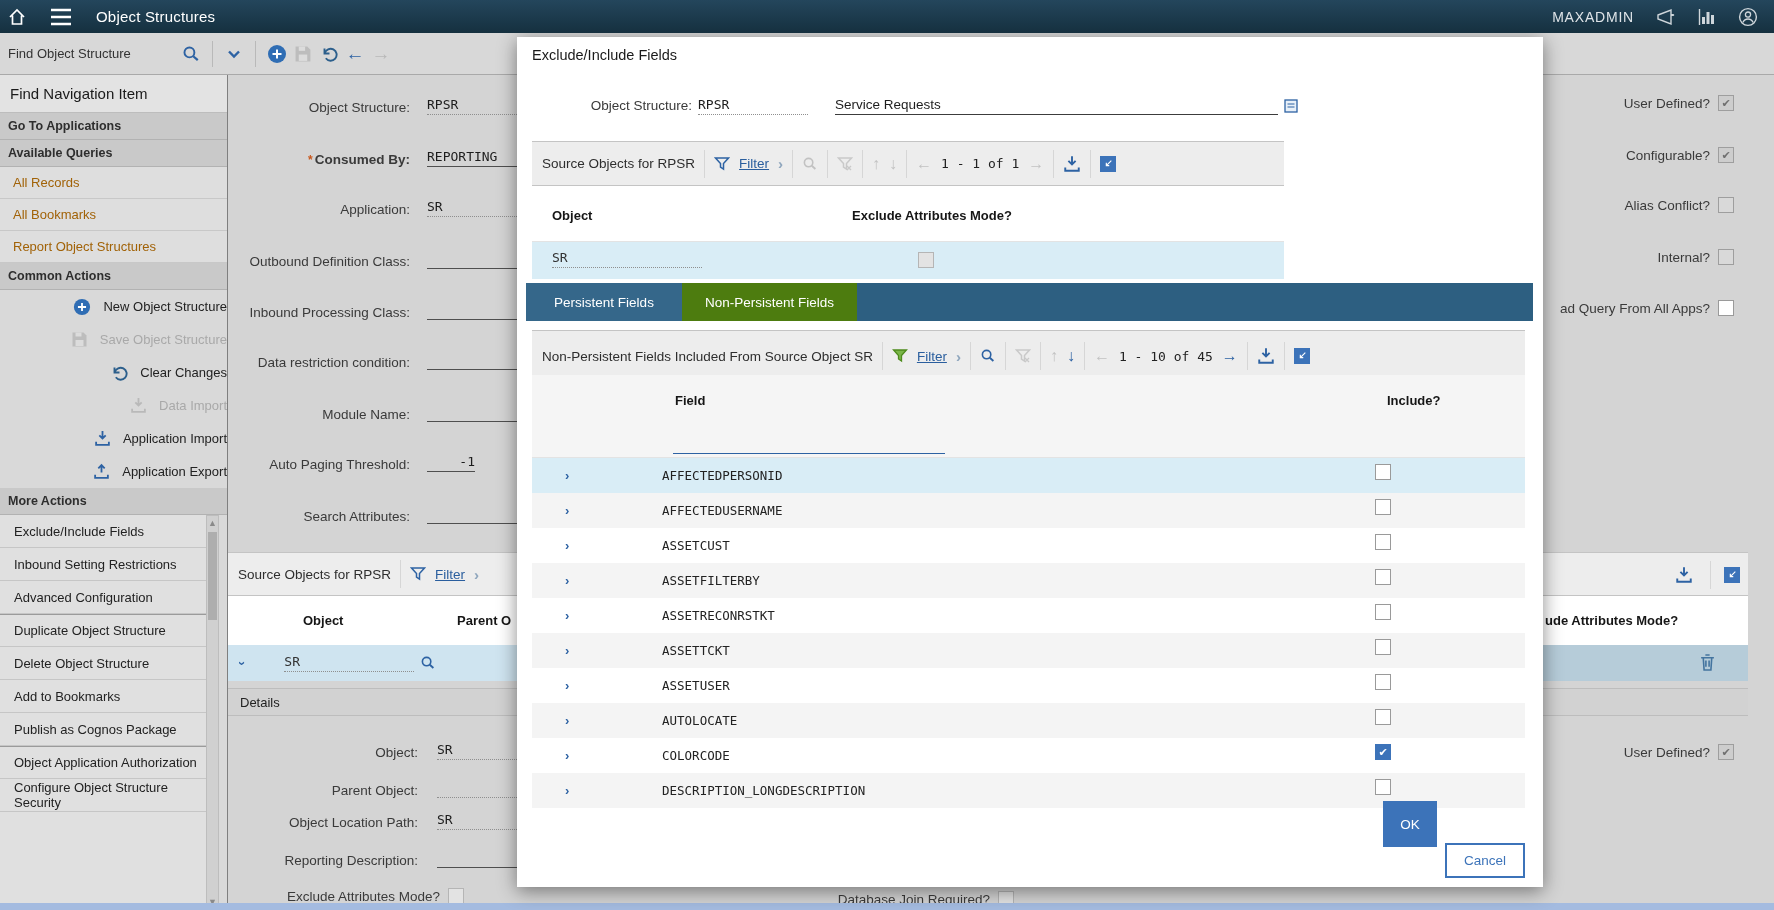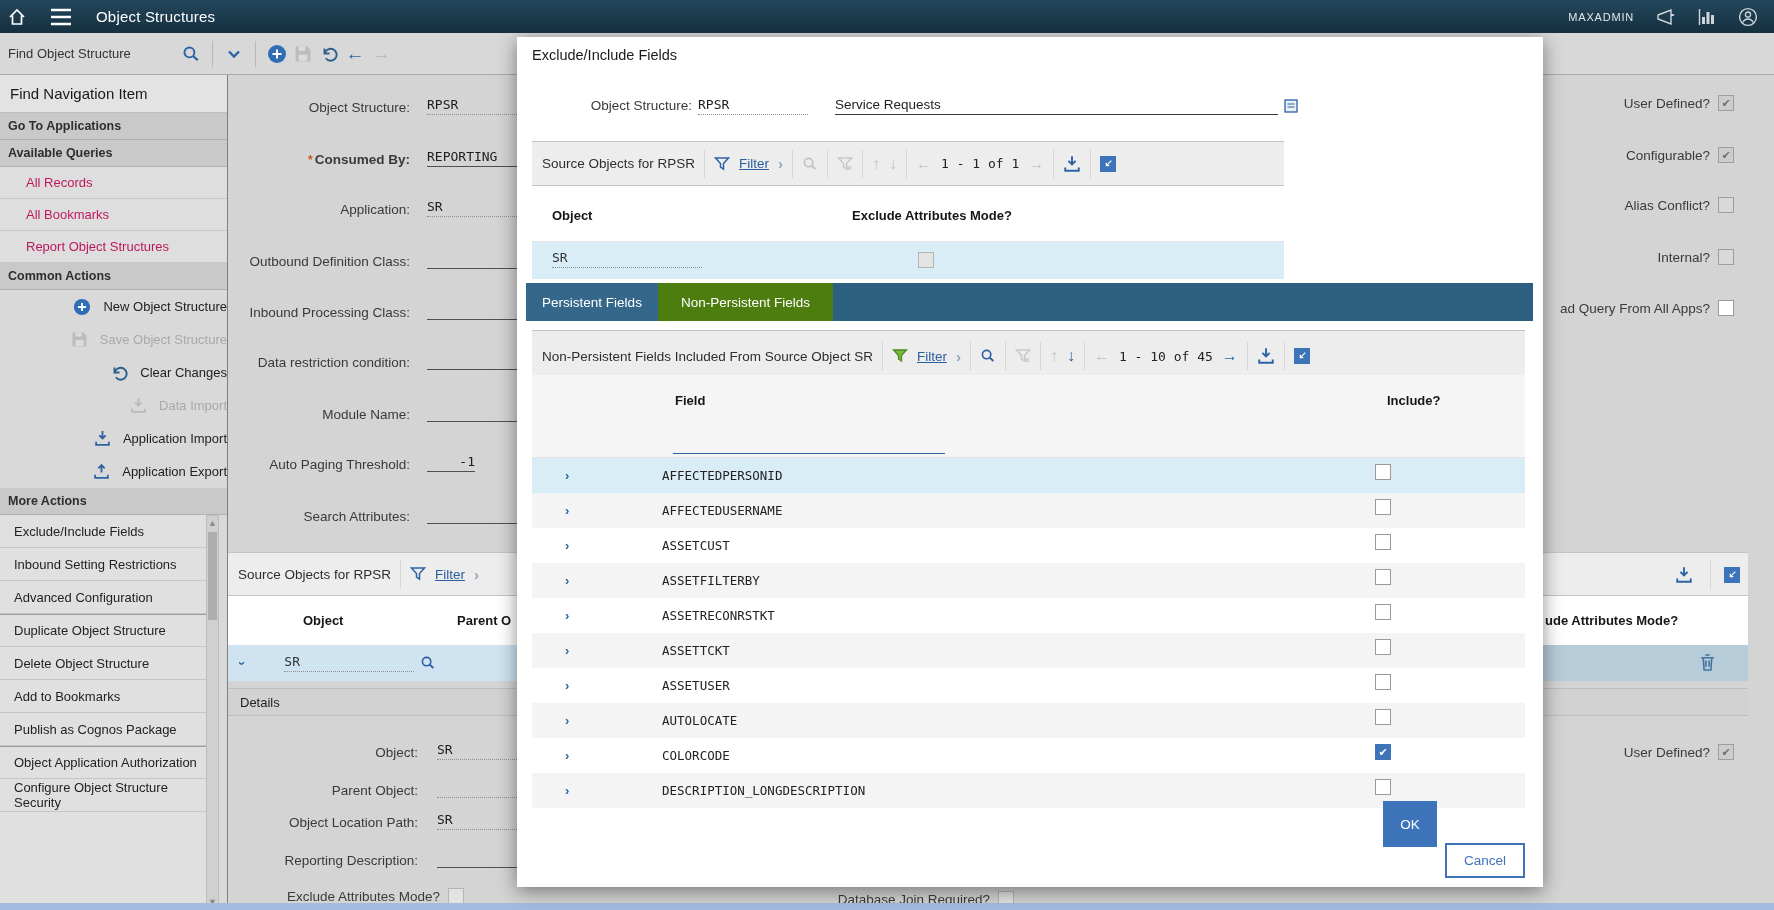--- a/index.html
+++ b/index.html
@@ -6,40 +6,40 @@
   html,body { width:1774px; height:910px; overflow:hidden; background:#d4d4d4;
     font-family:"Liberation Sans", sans-serif; color:#333; }
   .mono { font-family:"DejaVu Sans Mono", monospace; }
 
   
   #topbar { position:absolute; left:0; top:0; width:1774px; height:33px;
     background:linear-gradient(#24465c,#15303f); display:flex; align-items:center; z-index:20; }
   #topbar .ticon { width:34px; height:33px; display:flex; align-items:center; justify-content:center; }
   #topbar .title { color:#fff; font-size:15px; margin-left:18px; letter-spacing:.2px; }
   #topbar .right { margin-left:auto; display:flex; align-items:center; gap:22px; padding-right:16px; }
-  #topbar .user { color:#dfe4e8; font-size:11px; letter-spacing:.8px;margin-left:24px; }
+  #topbar .user { color:#dfe4e8; font-size:14px; letter-spacing:.8px;margin-left:24px; }
 
   
   #findbar { position:absolute; left:0; top:33px; width:1774px; height:42px;
     background:#d8d8d8; border-bottom:1px solid #a9a9a9; display:flex; align-items:center; }
   #findbar input { border:none; outline:none; background:transparent; font-size:13px; color:#333;
     width:170px; margin-left:8px; font-family:"Liberation Sans",sans-serif; }
   .vdiv { width:1px; height:26px; background:#b9b9b9; margin:0 8px; }
   .fico { width:26px; height:26px; display:flex; align-items:center; justify-content:center; }
 
   
   #sidebar { position:absolute; left:0; top:75px; width:228px; height:835px;
     background:#d9d9d9; border-right:1px solid #7f7f7f; font-size:13px; }
   .snav { position:absolute; left:0; width:227px; }
   .find-nav { top:0; height:38px; background:#e3e3e3; border-bottom:1px solid #bdbdbd;
     display:flex; align-items:center; padding-left:10px; font-size:15px; color:#1a1a1a; }
   .shead { height:27px; background:#c9c9c9; border-bottom:1px solid #b2b2b2;
     display:flex; align-items:center; padding-left:8px; font-weight:bold; font-size:12.5px; color:#2e2e2e; }
   .sitem { background:#dedede; border-bottom:1px solid #c8c8c8; display:flex; align-items:center;
-    padding-left:26px; color:#be185d; cursor:pointer; }
+    padding-left:13px; color:#a16207; cursor:pointer; }
   .aitem { display:flex; align-items:center; padding-left:12px; color:#222;justify-content:flex-end; }
   .aitem .albl { margin-left:12px; }
   .aitem.dis .albl { color:#a9a9a9; }
   .more-wrap { position:absolute; top:440px; left:0; width:227px; height:395px; }
   .more-list { position:absolute; left:0; top:0; width:206px; height:395px; background:#e0e0e0; }
   .more-item { height:33px; border-bottom:1px solid #c6c6c6; display:flex; align-items:center;
     padding-left:14px; color:#222; background:#e0e0e0; }
   .more-item.grp { border-top:1px solid #9b9b9b; }
   .sbar { position:absolute; right:8px; top:0; width:13px; height:395px; background:#d0d0d0;
     border:1px solid #bdbdbd; }
@@ -487,21 +487,21 @@
   <div class="abs" style="left:15px;top:149px;width:752px;height:56px;background:#fff;border-bottom:1px solid #e3e3e3">
     <span class="colh" style="left:20px;top:22px">Object</span>
     <span class="colh" style="left:320px;top:22px">Exclude Attributes Mode?</span>
   </div>
   <div class="abs r-sel" style="left:15px;top:205px;width:752px;height:37px">
     <span class="mono dot abs" style="left:20px;top:8px;width:150px;font-size:13px;padding-bottom:2px">SR</span>
     <span class="cb dis abs" style="left:386px;top:10px"></span>
   </div>
 
   <div class="tabbar abs" style="left:9px;top:246px;width:1007px;height:38px">
-    <div class="tab idle" style="width:132px">Persistent Fields</div>
+    <div class="tab idle" style="width:156px">Persistent Fields</div>
     <div class="tab active" style="width:175px">Non-Persistent Fields</div>
   </div>
 
   <div class="tbar abs" style="left:15px;top:293px;width:993px;height:52px">
     <span class="ttl">Non-Persistent Fields Included From Source Object SR</span>
     <span class="tdiv"></span>
     <span>
         <svg width="16" height="16" viewBox="0 0 16 16">
           <path d="M1.5 2h13l-5 5.6v5.4L6.5 11V7.6z" fill="#7ab648" stroke="#4e8b1d" stroke-width="1.3"></path>
         </svg>

